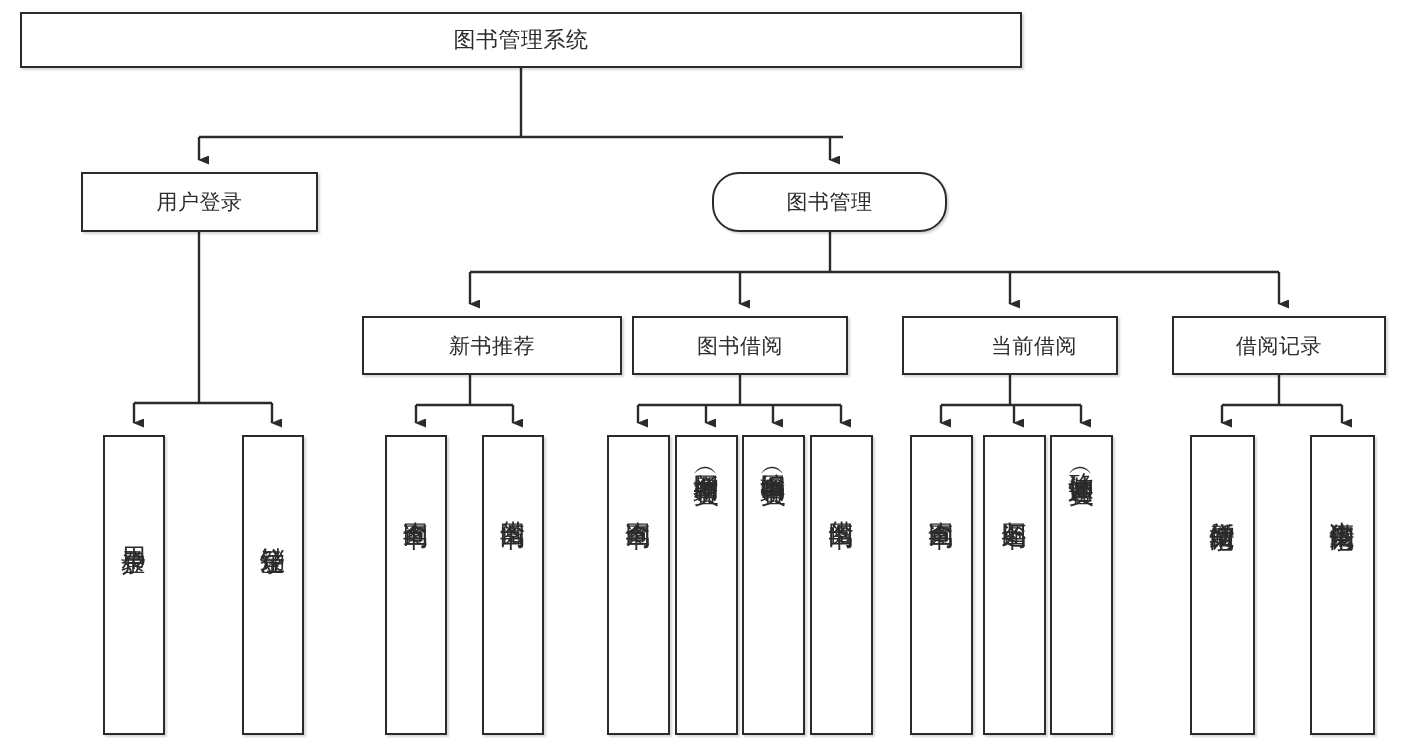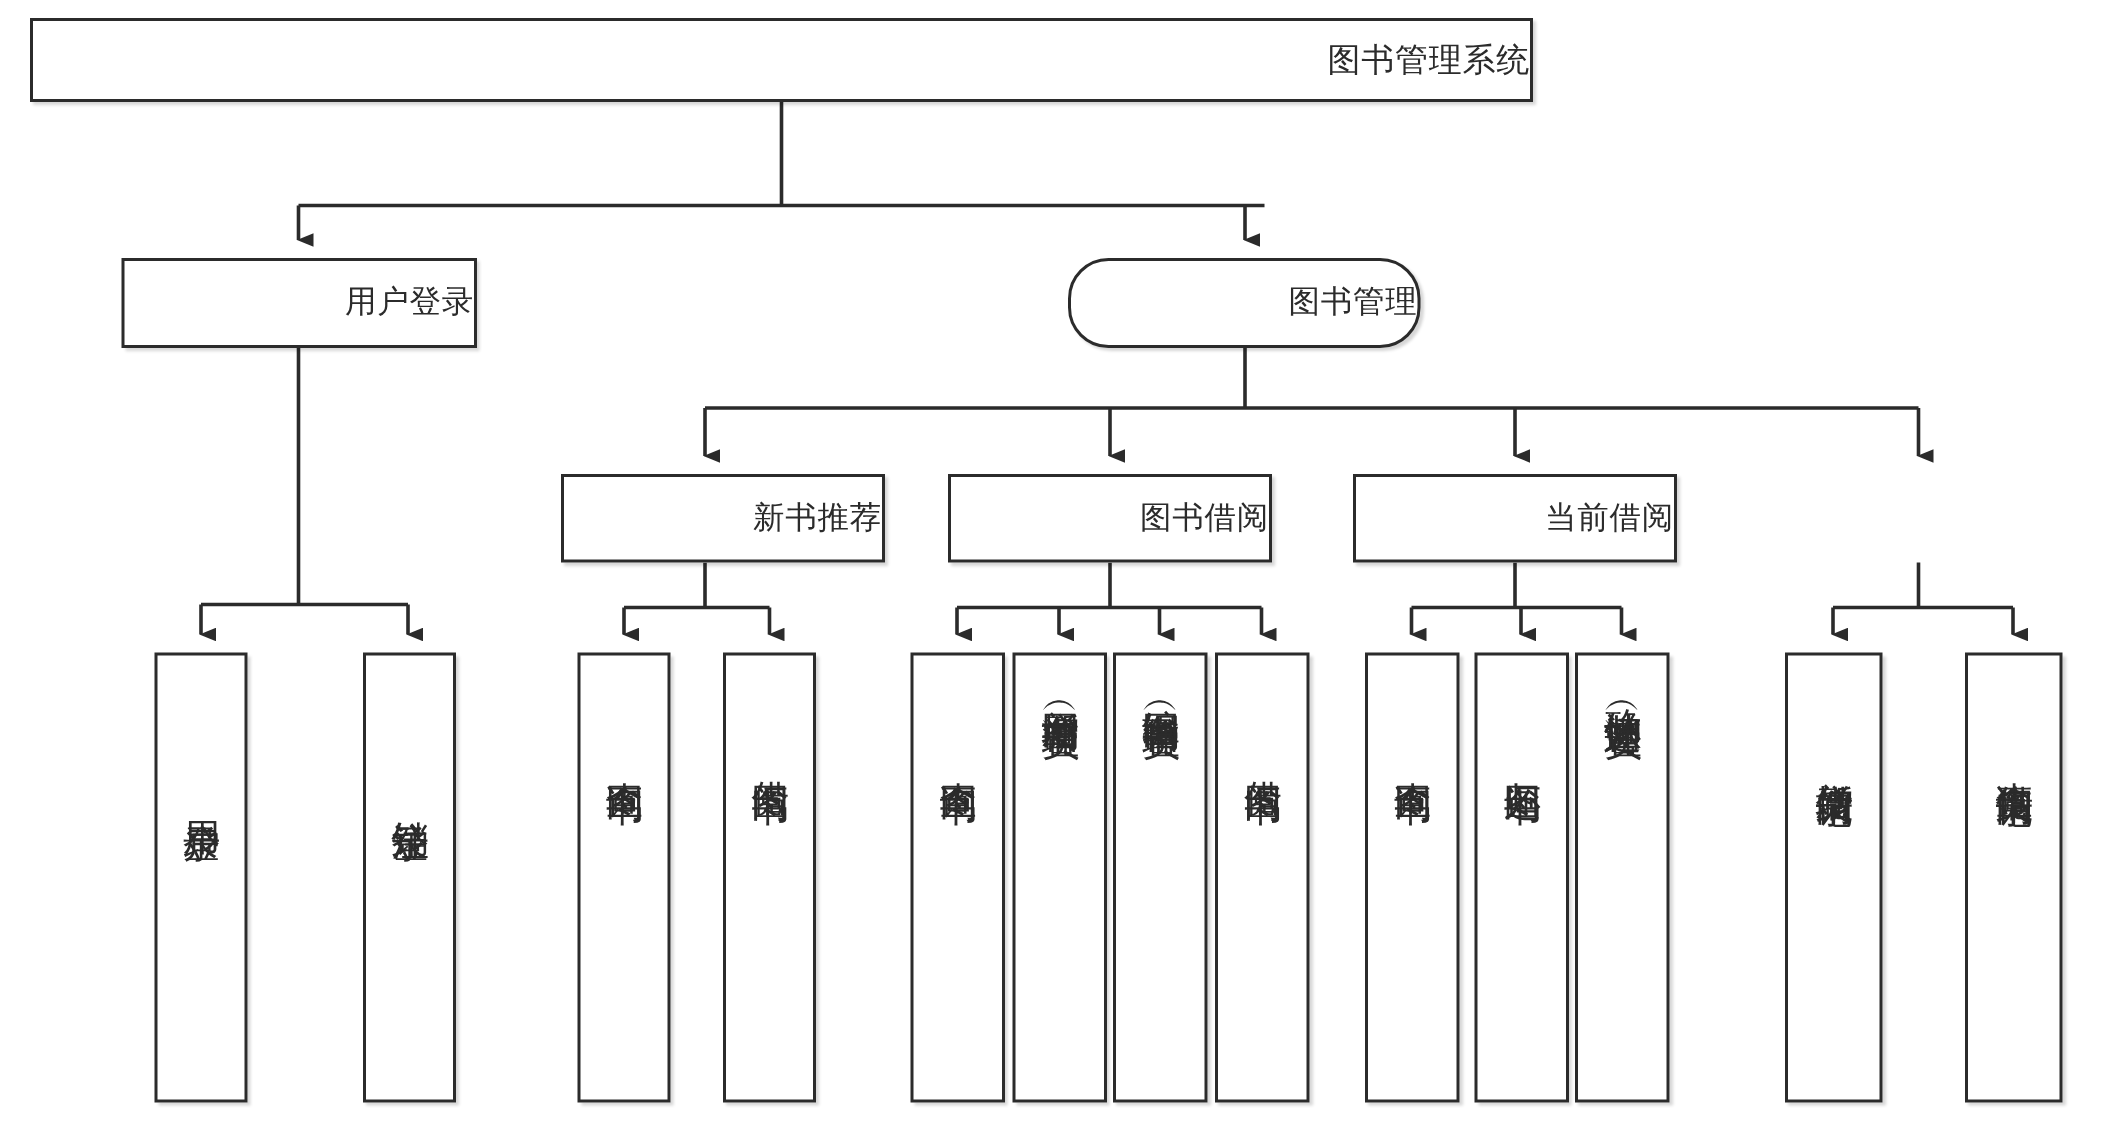--- a/index.html
+++ b/index.html
@@ -25,21 +25,21 @@
     height: 747px;
     pointer-events: none;
   }
   .node {
     position: absolute;
     box-sizing: border-box;
     border: 2.2px solid #2b2b2b;
     background: #ffffff;
     display: flex;
     align-items: center;
-    justify-content: flex-end;
+    justify-content: center;
     box-shadow: 2px 2px 2px rgba(0,0,0,0.16);
   }
   .node .label {
     color: #2b2b2b;
     letter-spacing: 0.5px;
     white-space: nowrap;
   }
   .node.horiz .label {
     font-size: 21px;
     line-height: 1.2;
@@ -138,29 +138,32 @@
     <span class="label">图书管理系统</span>
   </div>
 
   <div class="node horiz" style="left:81px; top:172px; width:237px; height:60px;">
     <span class="label">用户登录</span>
   </div>
   <div class="node horiz" style="left:712px; top:172px; width:235px; height:60px;border-radius:27px;">
     <span class="label">图书管理</span>
   </div>
 
-  <div class="node horiz" style="left:374px; top:316px; width:216px; height:59px;">
+  <div class="node horiz" style="left:362px; top:316px; width:260px; height:59px;">
     <span class="label">新书推荐</span>
   </div>
   <div class="node horiz" style="left:632px; top:316px; width:216px; height:59px;">
     <span class="label">图书借阅</span>
   </div>
   <div class="node horiz" style="left:902px; top:316px; width:216px; height:59px;padding-left:48px;">
     <span class="label">当前借阅</span>
   </div>
+  <div class="node horiz" style="left:1172px; top:316px; width:214px; height:59px;">
+    <span class="label">借阅记录</span>
+  </div>
 
   <div class="node vert mid" style="left:103px; top:435px; width:62px; height:300px;">
     <span class="label">用户登录</span>
   </div>
   <div class="node vert mid" style="left:242px; top:435px; width:62px; height:300px;">
     <span class="label">注销登录</span>
   </div>
 
   <div class="node vert mid2" style="left:385px; top:435px; width:62px; height:300px;">
     <span class="label">查询图书</span>

